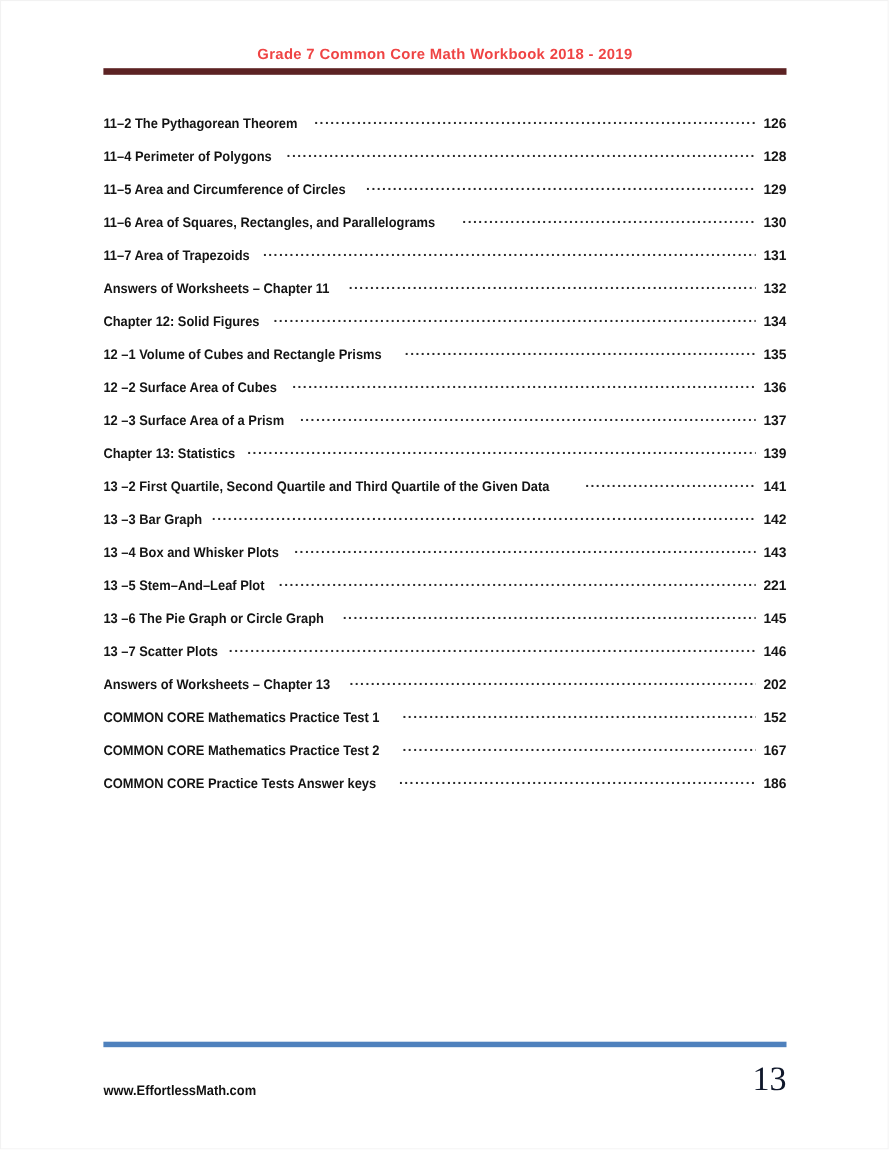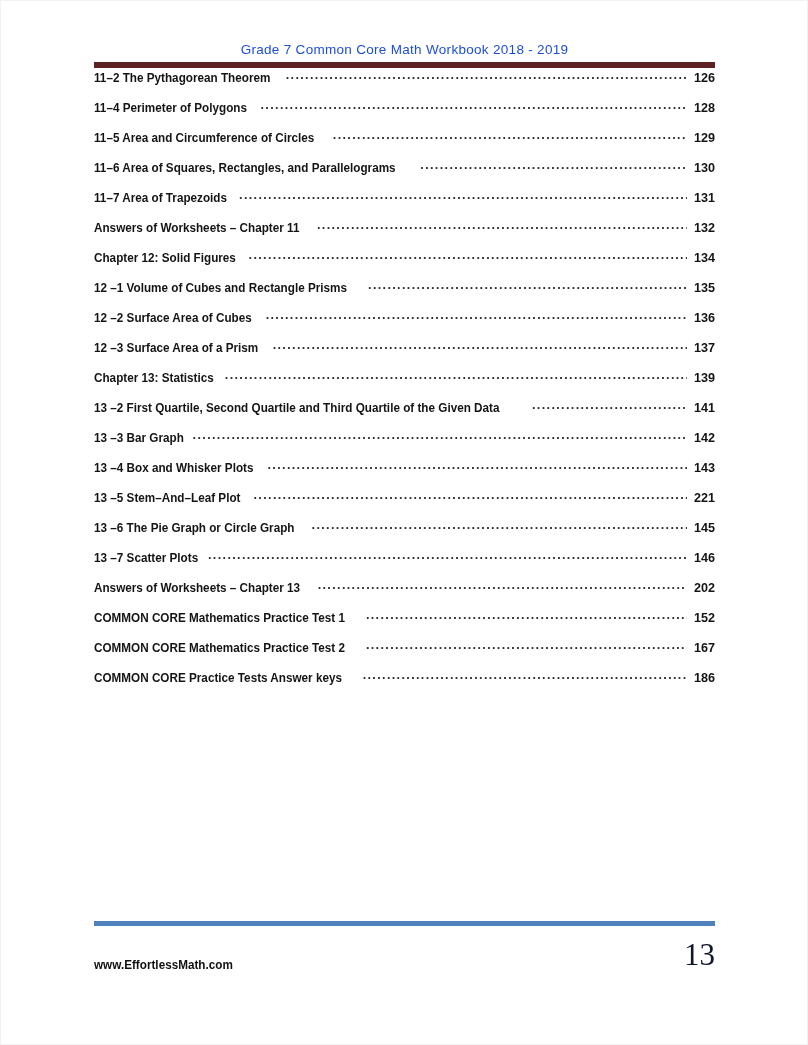--- a/index.html
+++ b/index.html
@@ -26,37 +26,37 @@
     width: 621px;
   }
 
   
   .doc-header {
     padding-top: 41px;
   }
   .doc-header-title {
     text-align: center;
     font-family: "Liberation Sans", sans-serif;
-    font-weight: normal;
+    font-weight: bold;
     font-size: 13.5px;
     letter-spacing: 0.3px;
-    color: #1d4ed8;
+    color: #ef4444;
     line-height: 16px;
     white-space: nowrap;
   }
   .header-rule {
     margin-top: 4px;
     height: 6px;
     width: 621px;
     background: #5C2223;
   }
 
   
   .toc {
-    margin-top: 1px;
+    margin-top: 35px;
   }
   .toc-entry {
     display: flex;
     align-items: baseline;
     height: 30px;
     font-family: "Liberation Sans", sans-serif;
     font-weight: bold;
     font-size: 12.6px;
     color: #141414;
     white-space: nowrap;
@@ -92,21 +92,21 @@
     flex: 0 0 auto;
     text-align: right;
     min-width: 27px;
     padding-left: 1px;
   }
 
   
   .doc-footer {
     position: absolute;
     left: 93px;
-    top: 920px;
+    top: 946px;
     width: 621px;
   }
   .footer-rule {
     height: 5px;
     width: 621px;
     background: #4F81BD;
   }
   .footer-row {
     margin-top: 13px;
     display: flex;

